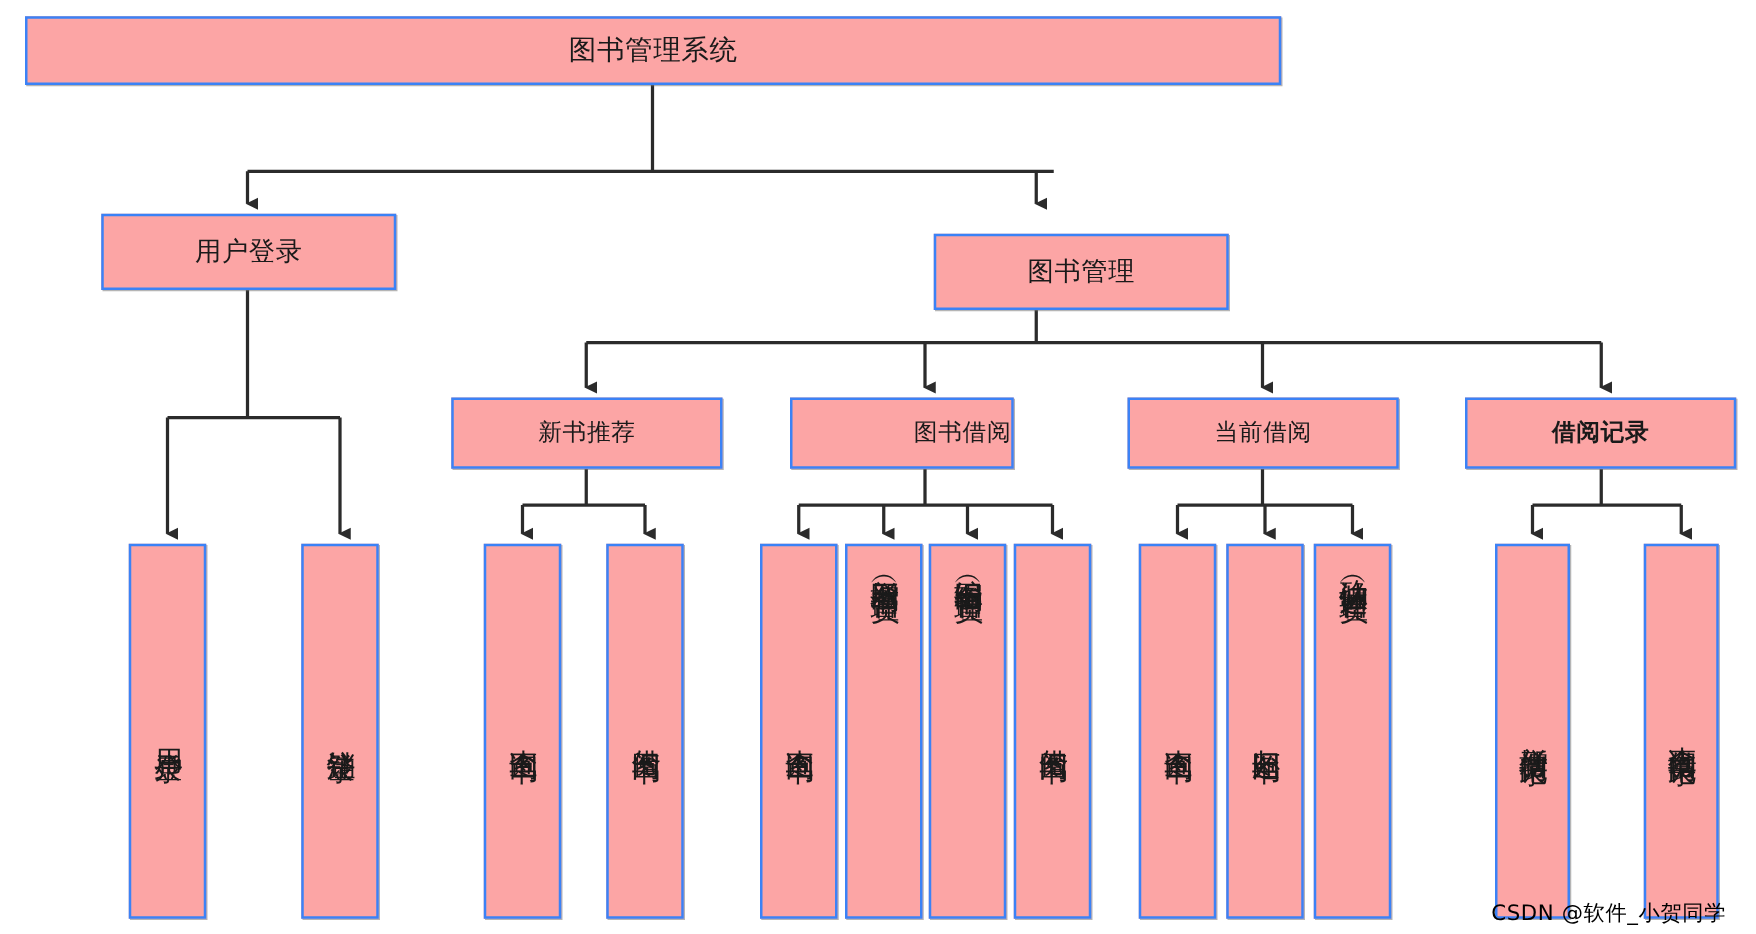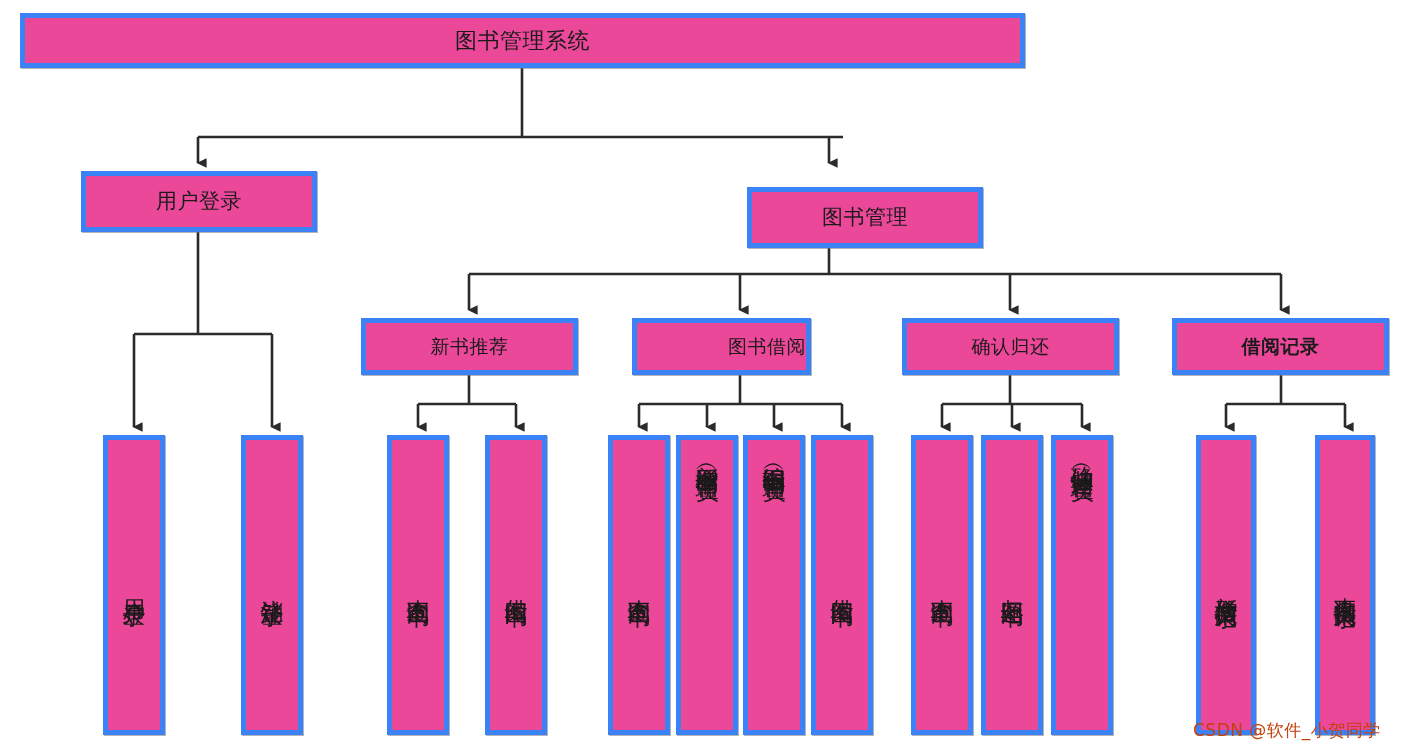--- a/index.html
+++ b/index.html
@@ -22,22 +22,22 @@
     position: absolute;
     left: 0;
     top: 0;
     width: 1405px;
     height: 747px;
     pointer-events: none;
   }
   .node {
     position: absolute;
     box-sizing: border-box;
-    background: #ec4899;
-    border: 5px solid #3b82f6;
+    background: #fca5a5;
+    border: 2px solid #3b82f6;
     box-shadow: 1px 1px 0 0 rgba(120,120,120,0.55);
     display: flex;
     align-items: center;
     justify-content: center;
     color: #1a1a1a;
   }
   .node .label {
     display: block;
     text-align: center;
     letter-spacing: 0.5px;
@@ -65,21 +65,21 @@
   .node.leaf .label {
     writing-mode: vertical-rl;
     text-orientation: upright;
     font-size: 23px;
     line-height: 1.08;
     letter-spacing: 2px;
   }
   .watermark {
     position: absolute;
     font-size: 17px;
-    color: #c2410c;
+    color: #000000;
     white-space: nowrap;
     letter-spacing: 0.5px;
   }
 </style>
 </head>
 <body>
 
 <div id="canvas">
 
   <svg id="edges" viewBox="0 0 1405 747" xmlns="http://www.w3.org/2000/svg">
@@ -146,21 +146,21 @@
     <span class="label">图书管理</span>
   </div>
 
   <div class="node horiz lvl3" style="left: 361px; top: 318px; width: 217px; height: 57px;">
     <span class="label">新书推荐</span>
   </div>
   <div class="node horiz lvl3" style="left: 632px; top: 318px; width: 179px; height: 57px; justify-content: flex-end;">
     <span class="label">图书借阅</span>
   </div>
   <div class="node horiz lvl3" style="left: 902px; top: 318px; width: 217px; height: 57px;">
-    <span class="label">确认归还</span>
+    <span class="label">当前借阅</span>
   </div>
   <div class="node horiz lvl3" style="left: 1172px; top: 318px; width: 217px; height: 57px; font-weight: bold;">
     <span class="label">借阅记录</span>
   </div>
 
   <div class="node leaf centered" style="left: 103px; top: 435px; width: 62px; height: 300px;">
     <span class="label">用户登录</span>
   </div>
   <div class="node leaf centered" style="left: 241px; top: 435px; width: 62px; height: 300px;">
     <span class="label">注销登录</span>

